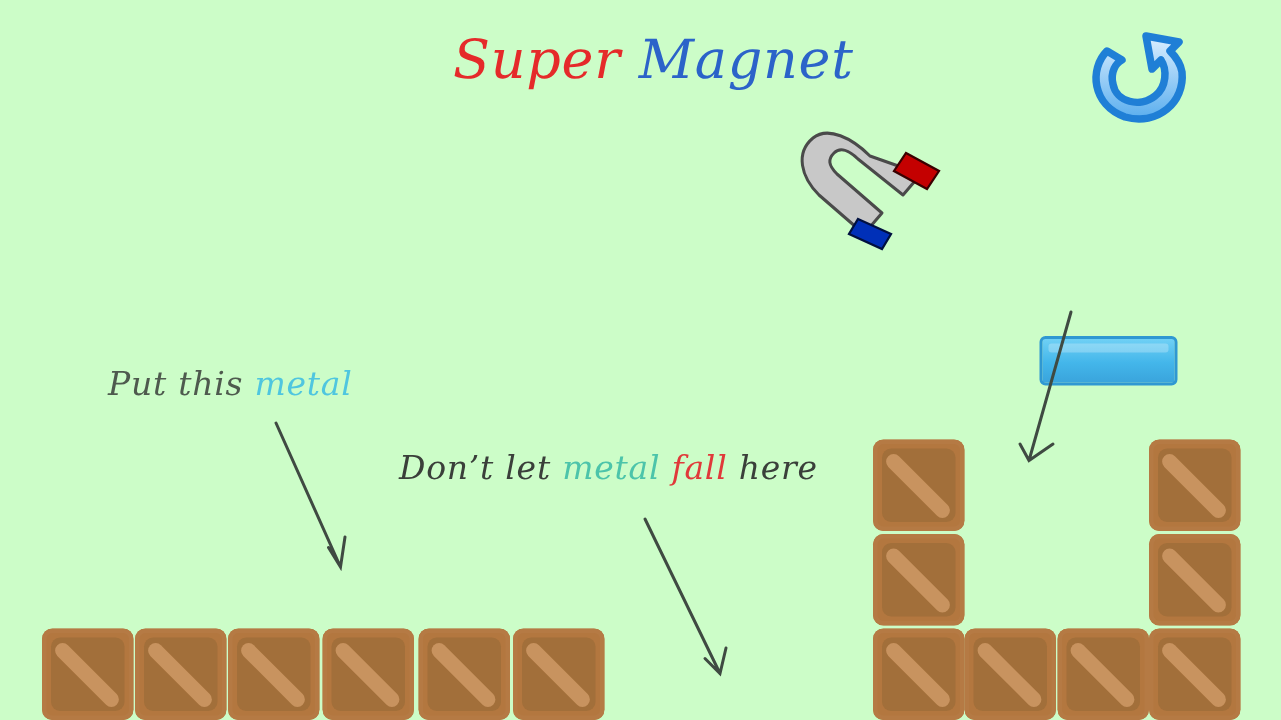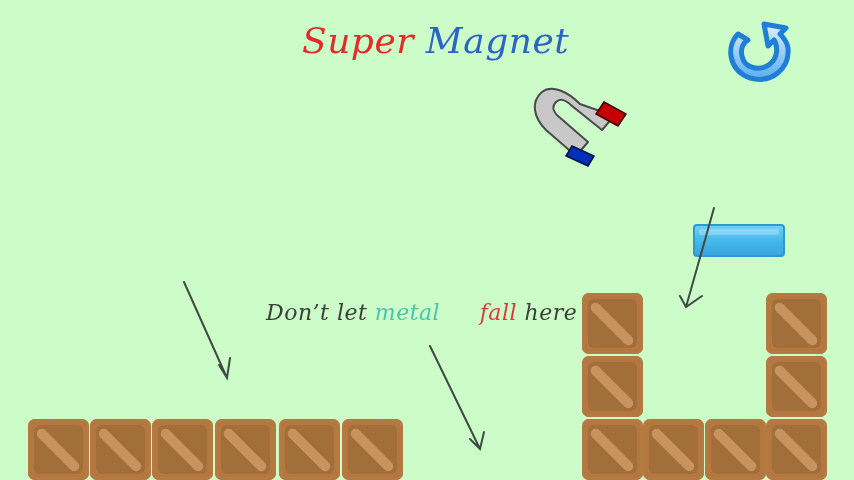--- a/index.html
+++ b/index.html
@@ -8,21 +8,21 @@
   .stage { position:absolute; left:0; top:0; width:854px; height:480px; background:#ccfdc8; }
   .hand { position:absolute; font-family:"DejaVu Serif", serif; font-style:italic; white-space:nowrap; letter-spacing:0.5px; }
   .title { left:302px; top:20px; font-size:36px; }
   .title .w1 { color:#e52a2a; }
   .title .w2 { color:#2b63c9; }
   .hint1 { left:72px; top:244px; font-size:22px; color:#4e5a4e; }
   .hint2 { left:266px; top:300px; font-size:22px; color:#3a3f3a; }
   .hint3 { left:630px; top:138px; font-size:30px; color:#4e5a4e; }
   .c-metal1 { color:#4fc6df; }
   .c-metal2 { color:#4cc4aa; }
-  .c-fall { color:#e0393a;margin-left:32px; }
+  .c-fall { color:#e0393a; }
   .c-here { color:#c8994a; }
   .restart { position:absolute; left:720px; top:12px; width:76px; height:76px; cursor:pointer; }
   .magnet { position:absolute; left:530px; top:78px; width:110px; height:92px; cursor:grab; }
   .metal { position:absolute; left:693px; top:224px; width:92px; height:33px; cursor:grab;
            background:linear-gradient(#6fd0f5, #43b6ea 55%, #3aa4dc);
            border:2px solid #2f98d2; border-radius:4px; box-sizing:border-box; }
   .metal::after { content:""; position:absolute; left:4px; right:4px; top:3px; height:6px; background:rgba(255,255,255,0.25); border-radius:2px; }
   .crate { position:absolute; width:61px; height:61px; box-sizing:border-box; border-radius:7px;
            background:#b3773f; box-shadow: inset 0 0 0 3px #b57a44; overflow:hidden; }
   .crate .inner { position:absolute; left:6px; top:6px; right:6px; bottom:6px; background:#a26f3a; border-radius:6px; }
@@ -55,20 +55,23 @@
     <svg viewBox="0 0 110 92" width="110" height="92">
       <path d="M50 26 C38 14 22 6 12 14 C0 24 4 40 16 52 L46 78 L58 64 L28 38 C22 32 22 28 26 24 C30 20 36 22 42 28 L72 52 L84 38 Z" fill="#c8c8c8" stroke="#4a4a4a" stroke-width="2" stroke-linejoin="round"></path>
       <path d="M74 24 L96 36 L88 48 L66 36 Z" fill="#c40000" stroke="#3a0000" stroke-width="1.5"></path>
       <path d="M42 68 L64 78 L58 88 L36 78 Z" fill="#0030b8" stroke="#001040" stroke-width="1.5"></path>
     </svg>
   </div>
 
 
   <div class="metal"></div>
 
+  <div class="hand hint1">
+    <span>Put this </span><span class="c-metal1">metal</span>
+  </div>
 
   <div class="hand hint2">
     <span>Don’t let </span><span class="c-metal2">metal</span><span> </span><span class="c-fall">fall</span><span> here</span>
   </div>
 
   <svg class="arrows" viewBox="0 0 854 480">
     <g stroke="#3f4a42" stroke-width="2" fill="none" stroke-linecap="round">
       <path d="M184 282 L227 378 M219 365 L227 378 L230 358"></path>
       <path d="M430 346 L480 449 M470 439 L480 449 L484 432"></path>
       <path d="M714 208 L686 307 M680 296 L686 307 L702 296"></path>

